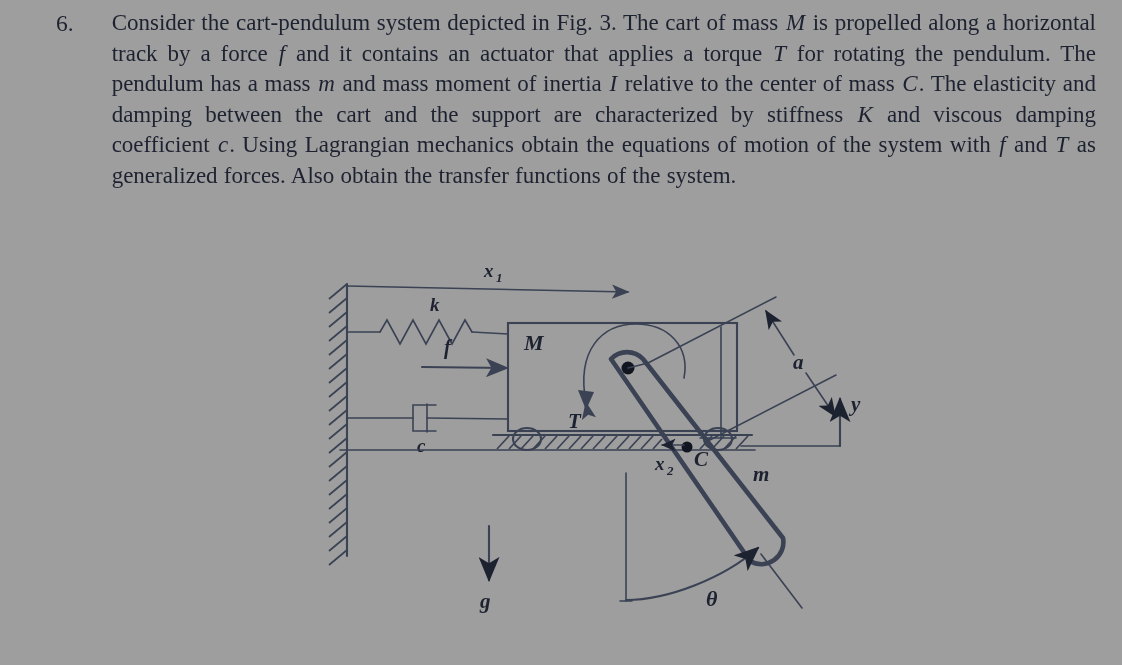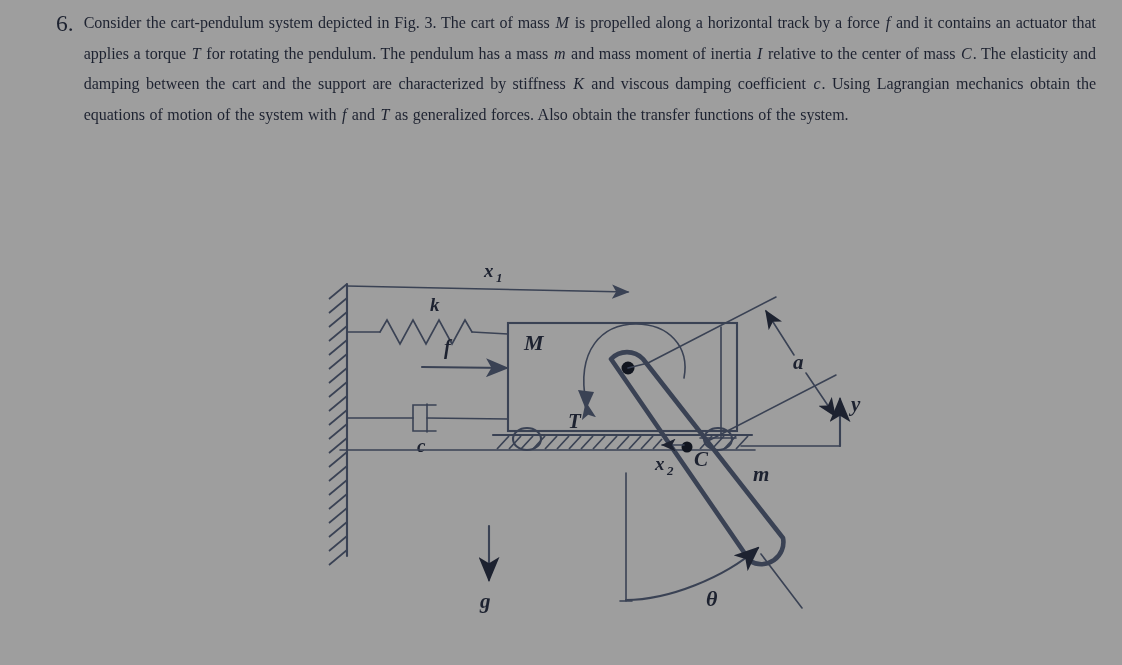--- a/index.html
+++ b/index.html
@@ -32,25 +32,26 @@
     color: #1d2230;
   }
   #problem-number {
     flex: 0 0 auto;
     font-size: 23.5px;
     line-height: 30.5px;
     padding-right: 10px;
   }
   #problem-text {
     flex: 1 1 auto;
-    font-size: 16px;
+    font-size: 23px;
     line-height: 30.5px;
     text-align: justify;
     text-justify: inter-word;
     word-spacing: 0.5px;
+    margin-left: 28px;
   }
   #problem-text .mv {
     font-style: italic;
     font-family: "Liberation Serif", "DejaVu Serif", serif;
     padding: 0 1px;
   }
 
   
   #figure {
     position: absolute;

